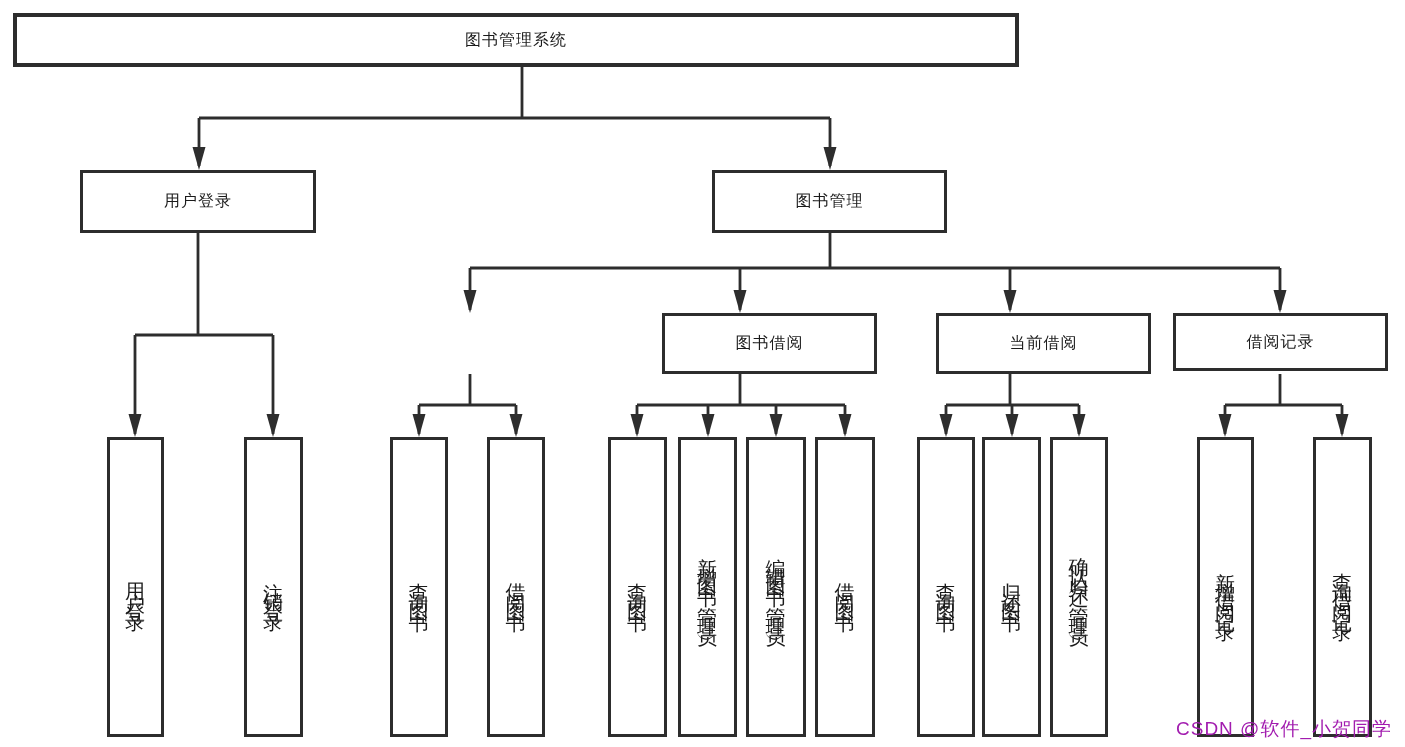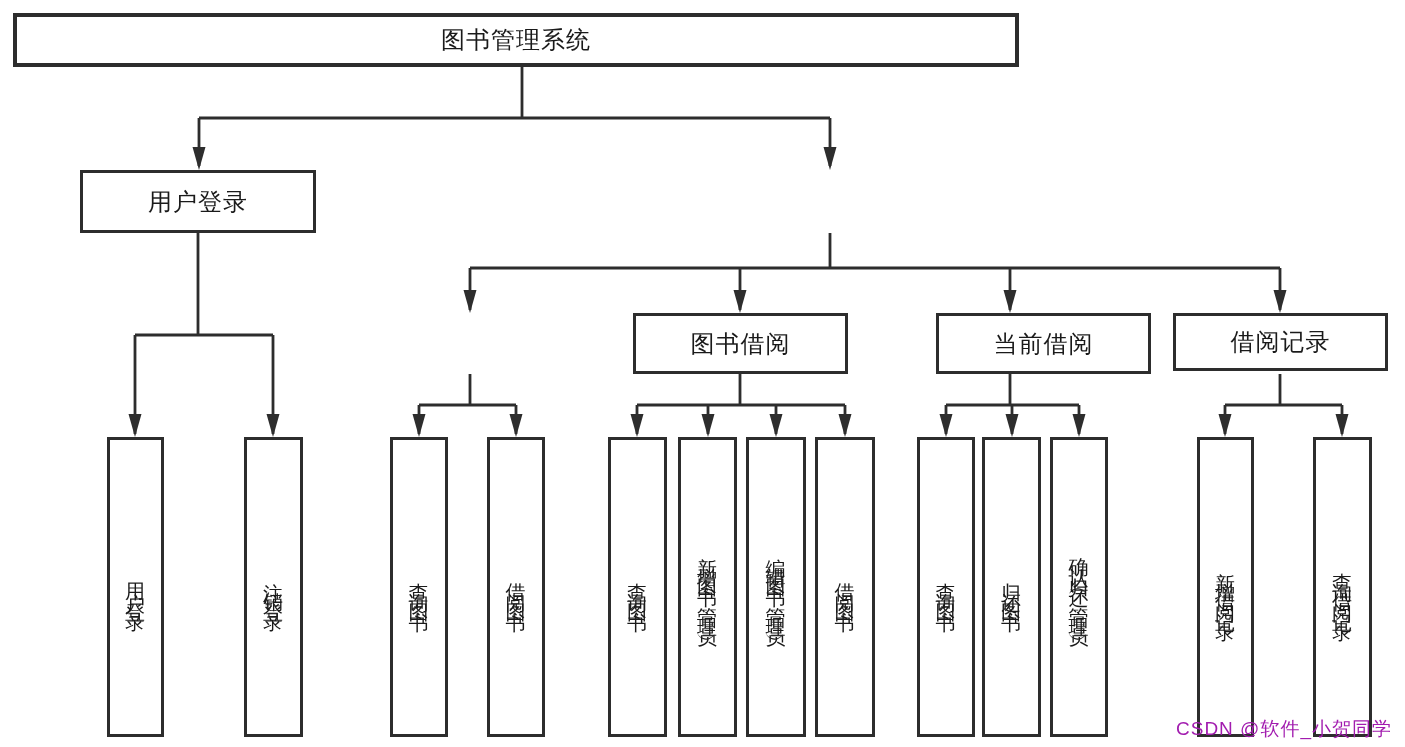--- a/index.html
+++ b/index.html
@@ -27,21 +27,21 @@
     box-sizing: border-box;
     border: 3px solid #2d2d2d;
     background: #ffffff;
     display: flex;
     align-items: center;
     justify-content: center;
     color: #1a1a1a;
     z-index: 2;
   }
   .box.h span {
-    font-size: 24px;
+    font-size: 16px;
     letter-spacing: 1px;
     white-space: nowrap;
     text-align: right;
   }
   .box.leaf span {
     writing-mode: vertical-rl;
     text-orientation: mixed;
     font-size: 20px;
     line-height: 1;
     letter-spacing: 10px;
@@ -94,22 +94,25 @@
       </g>
   </svg>
 
   <div class="box h" style="left:13px;top:13px;width:1006px;height:54px;border-width:4px">
     <span>图书管理系统</span>
   </div>
 
   <div class="box h" style="left:80px;top:170px;width:236px;height:63px">
     <span>用户登录</span>
   </div>
+  <div class="box h" style="left:712px;top:170px;width:235px;height:63px">
+    <span>图书管理</span>
+  </div>
 
-  <div class="box h" style="left:633px;top:313px;width:215px;height:61px">
+  <div class="box h" style="left:662px;top:313px;width:215px;height:61px">
     <span>图书借阅</span>
   </div>
   <div class="box h" style="left:936px;top:313px;width:215px;height:61px">
     <span>当前借阅</span>
   </div>
   <div class="box h" style="left:1173px;top:313px;width:215px;height:58px">
     <span>借阅记录</span>
   </div>
 
   <div class="box leaf" style="left:107px;top:437px;width:57px;height:300px">

